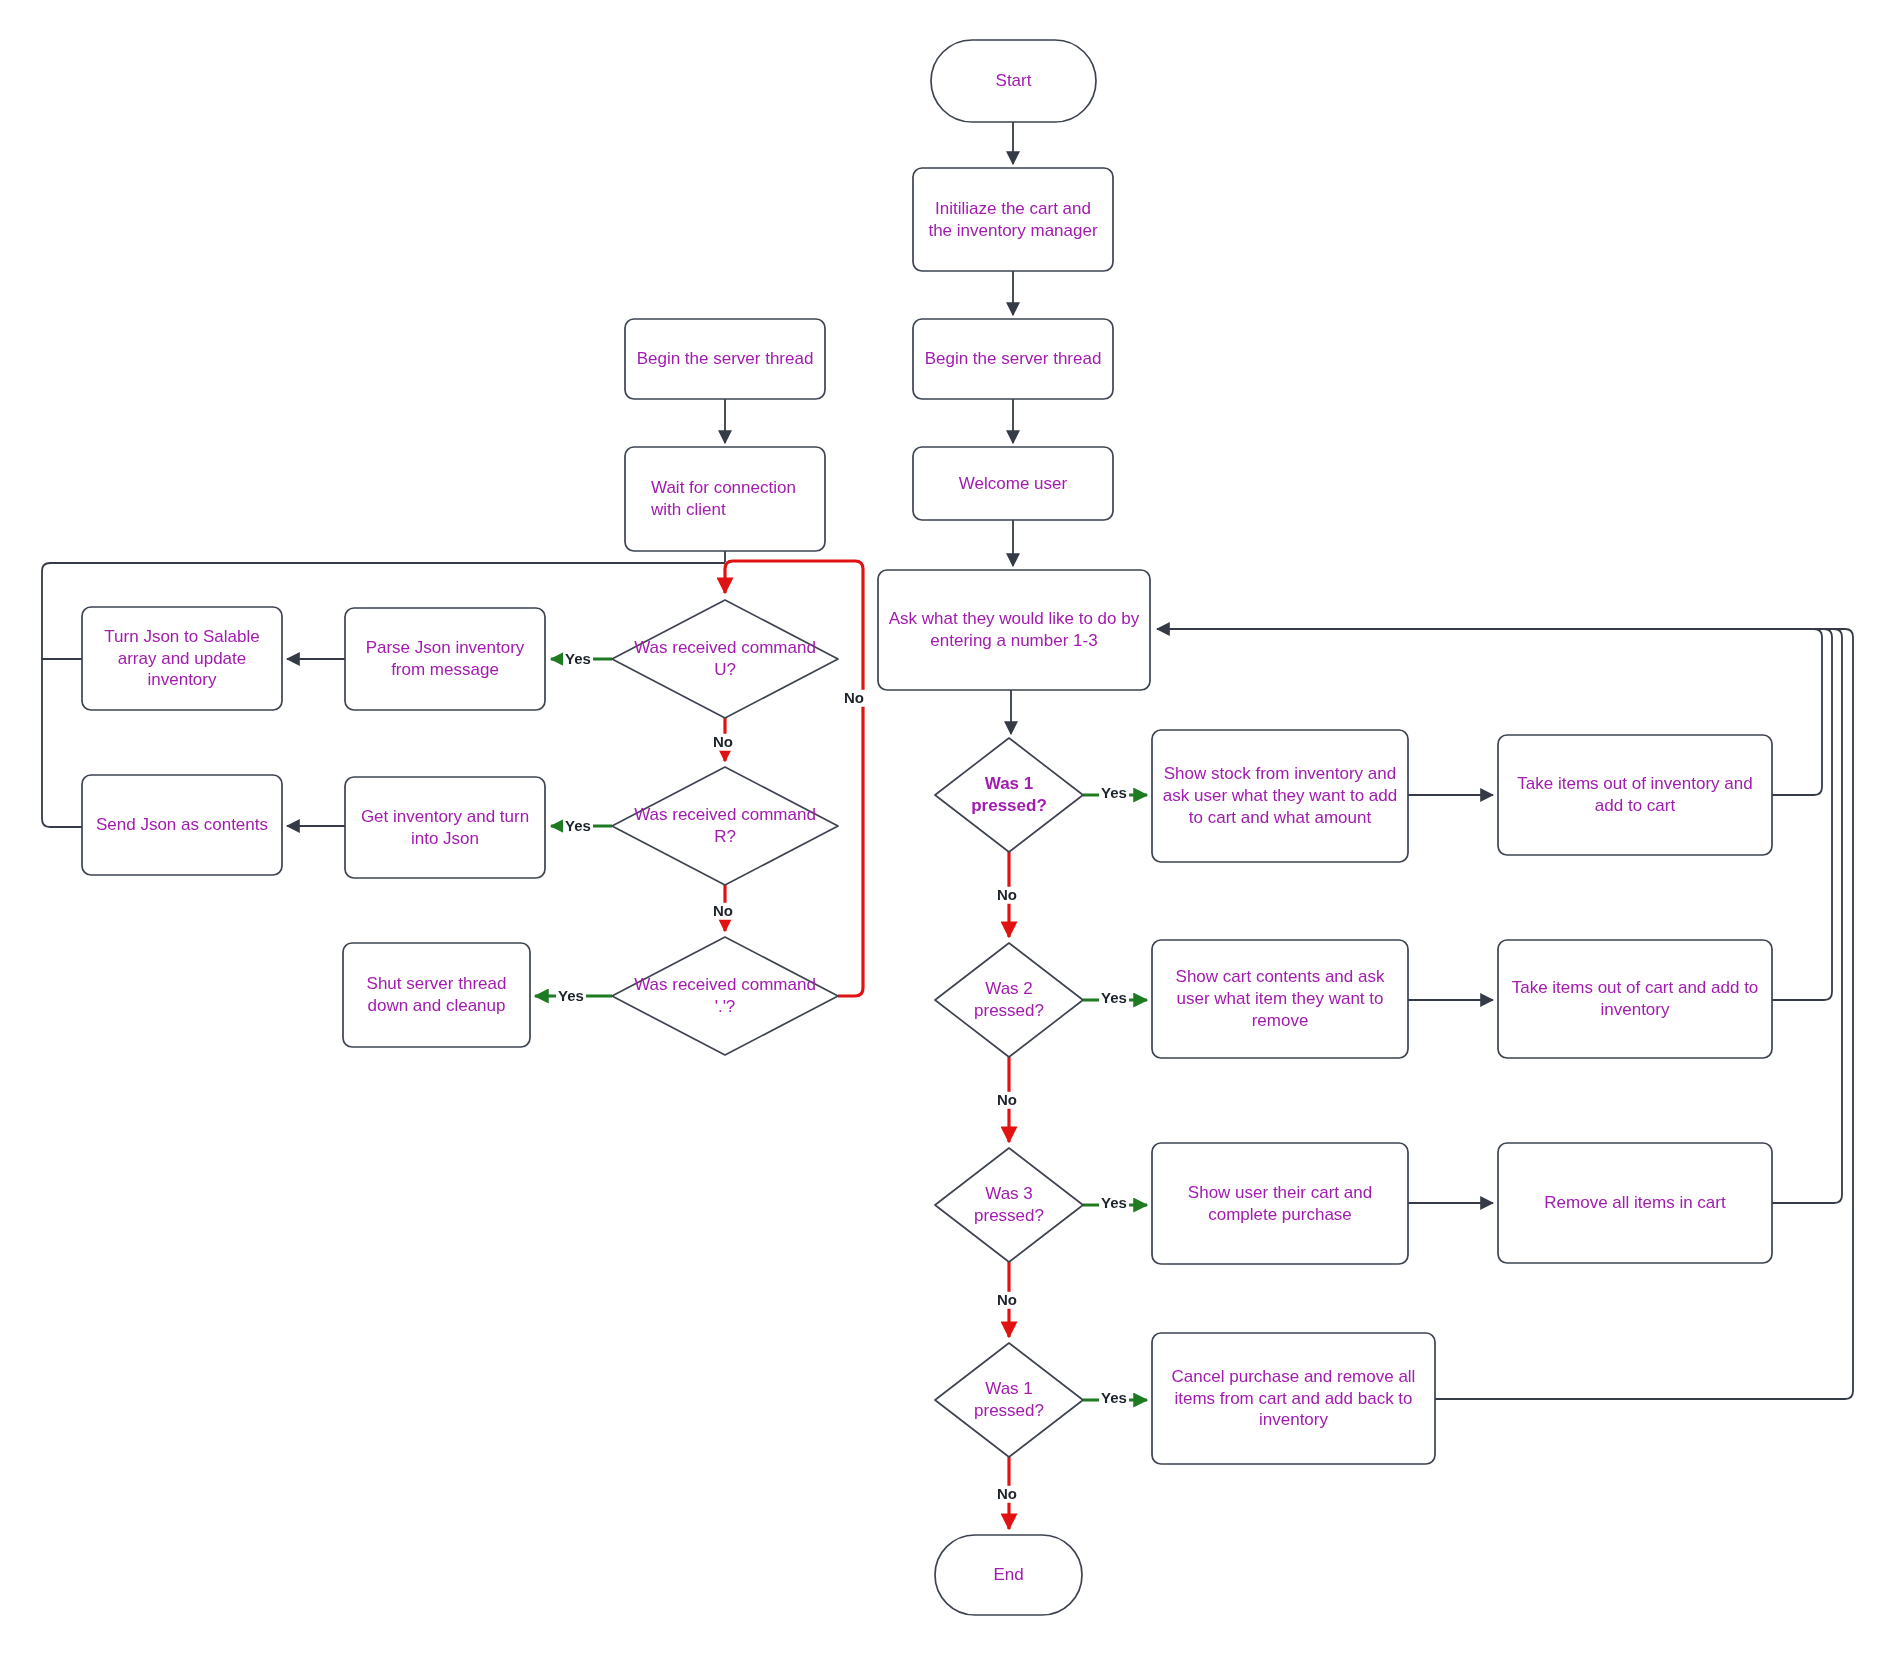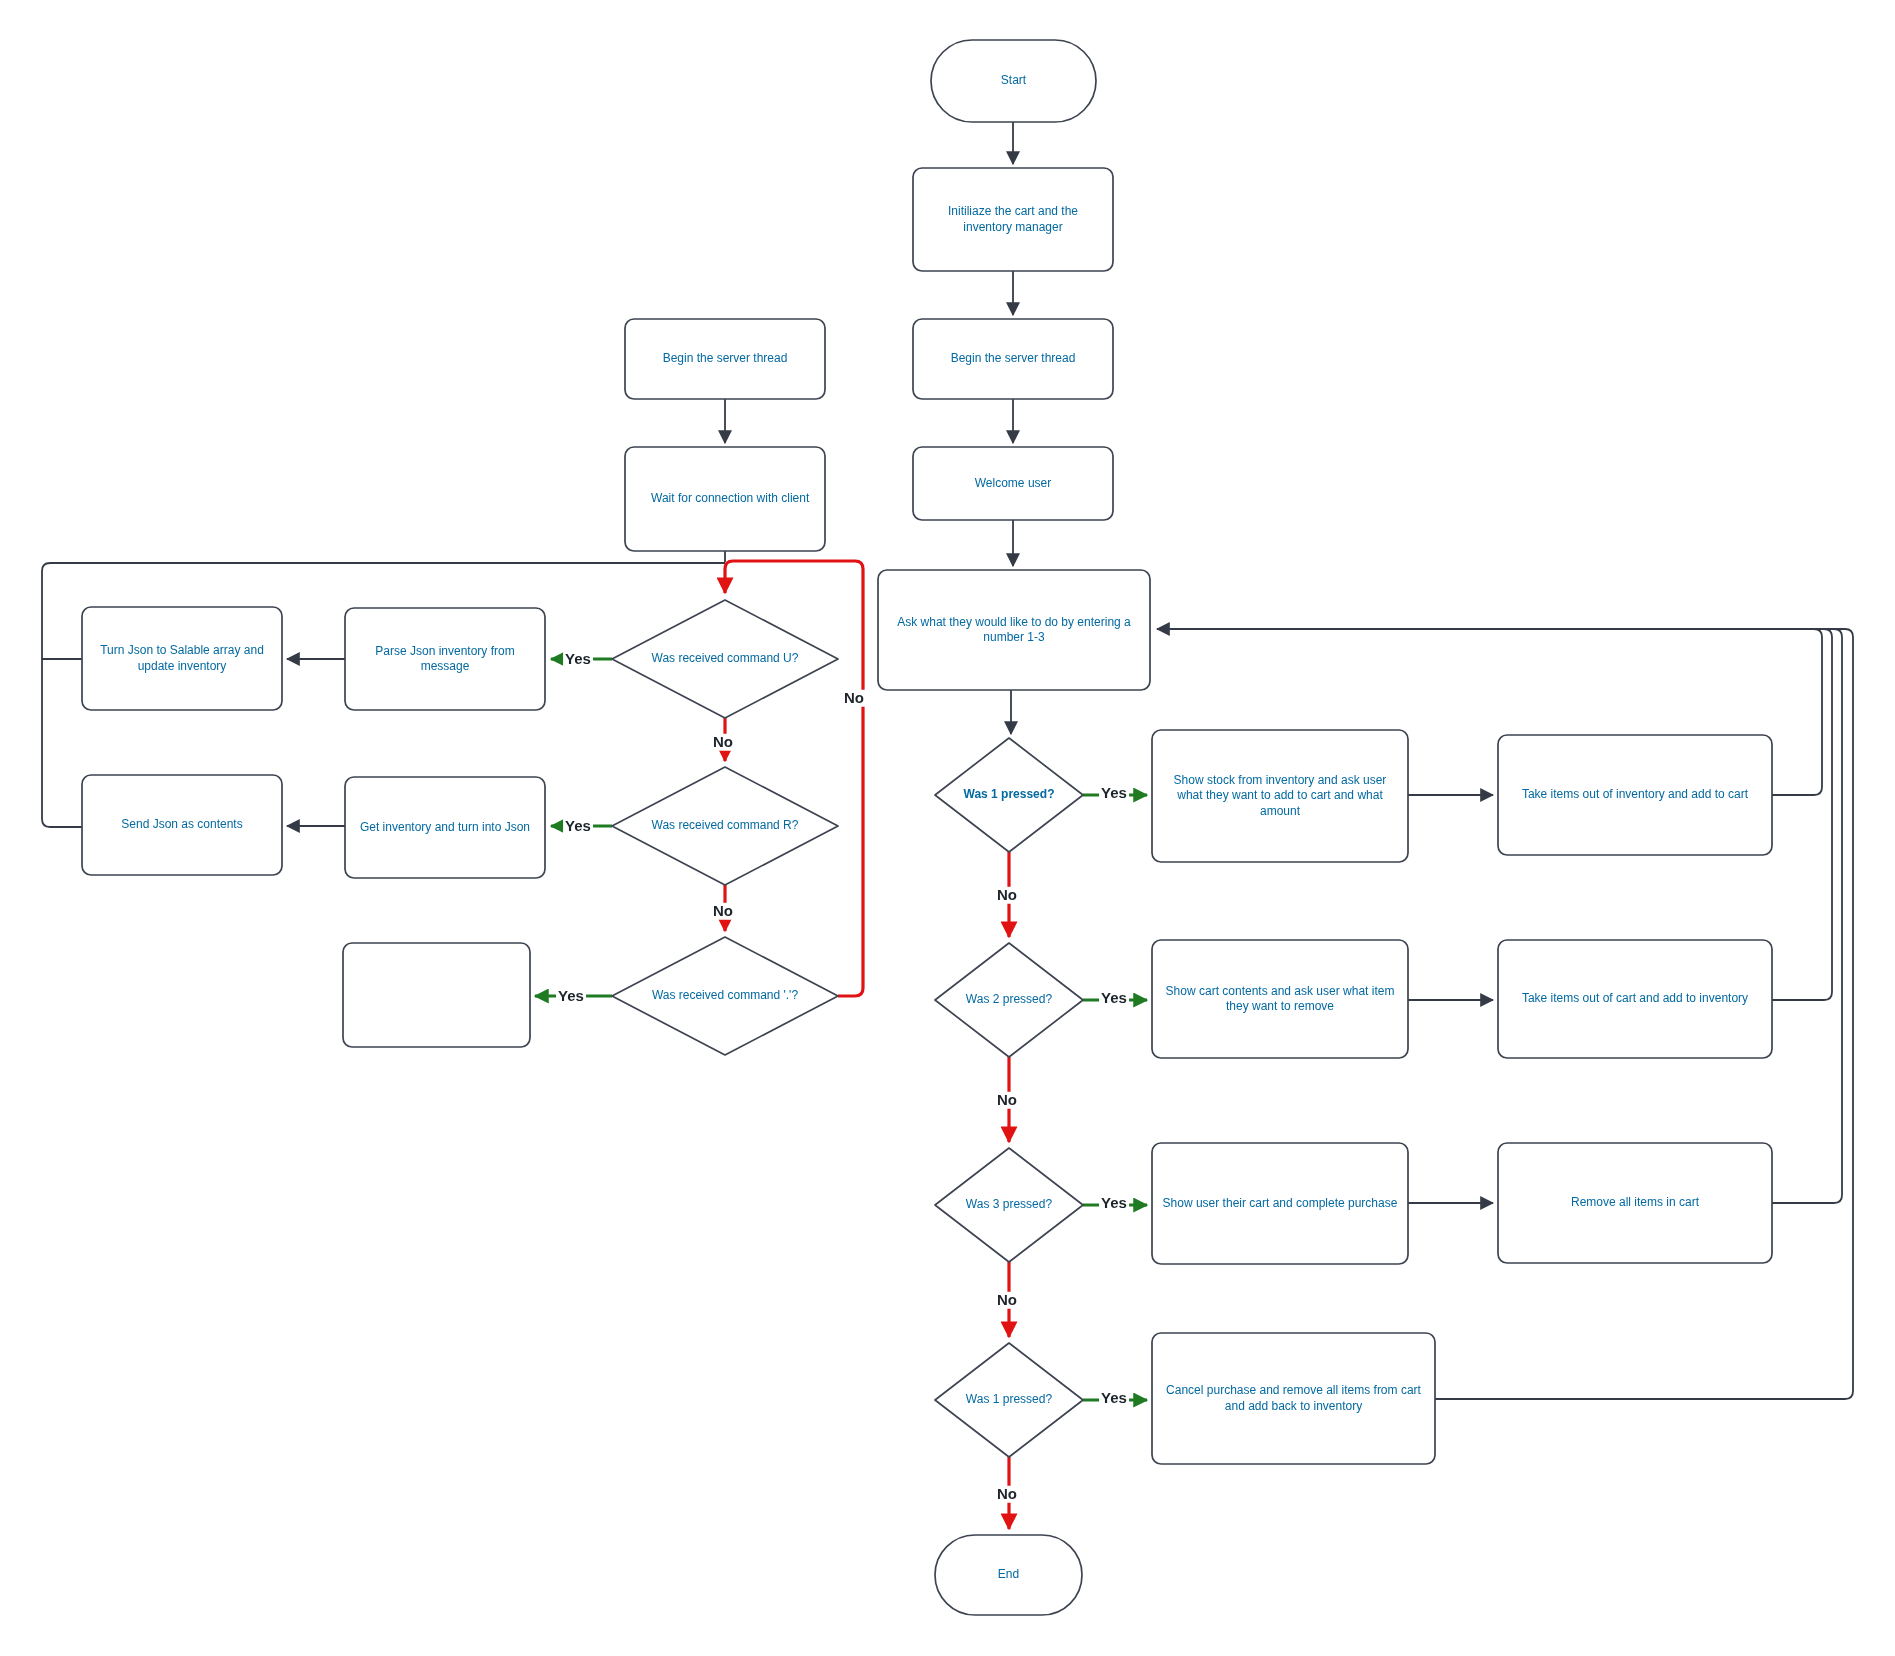--- a/index.html
+++ b/index.html
@@ -2,21 +2,21 @@
 <html><head>
 <meta charset="utf-8">
 <style>
   html,body{margin:0;padding:0;background:#ffffff;}
   body{width:1895px;height:1656px;position:relative;overflow:hidden;
        font-family:"Liberation Sans", sans-serif;}
   #canvas{position:absolute;left:0;top:0;width:1895px;height:1656px;}
   #edge-svg{position:absolute;left:0;top:0;}
   .node-label{
     position:absolute;display:flex;align-items:center;justify-content:center;
-    text-align:center;font-size:12px;line-height:1.28;color:#0369a1;
+    text-align:center;font-size:17px;line-height:1.28;color:#a21caf;
     pointer-events:none;
   }
   .node-label.align-left{justify-content:flex-start;text-align:left;padding-left:16px;box-sizing:border-box;}
   .edge-label{
     position:absolute;transform:translate(-50%,-50%);
     font-size:15px;font-weight:bold;color:#1e242b;background:#ffffff;
     padding:0 2px;line-height:1.1;pointer-events:none;
   }
 </style>
 </head>
@@ -102,20 +102,21 @@
     <div class="node-label" style="left: 888px; top: 570px; width: 252px; height: 120px;">Ask what they would like to do by entering a number 1-3</div>
     <div class="node-label" style="left: 635px; top: 319px; width: 180px; height: 80px;">Begin the server thread</div>
     <div class="node-label align-left" style="left: 635px; top: 447px; width: 180px; height: 104px;">Wait for connection with client</div>
     <div class="node-label" style="left: 632px; top: 600px; width: 186px; height: 118px;">Was received command U?</div>
     <div class="node-label" style="left: 632px; top: 767px; width: 186px; height: 118px;">Was received command R?</div>
     <div class="node-label" style="left: 632px; top: 937px; width: 186px; height: 118px;">Was received command '.'?</div>
     <div class="node-label" style="left: 355px; top: 608px; width: 180px; height: 102px;">Parse Json inventory from message</div>
     <div class="node-label" style="left: 92px; top: 607px; width: 180px; height: 103px;">Turn Json to Salable array and update inventory</div>
     <div class="node-label" style="left: 355px; top: 777px; width: 180px; height: 101px;">Get inventory and turn into Json</div>
     <div class="node-label" style="left: 92px; top: 775px; width: 180px; height: 100px;">Send Json as contents</div>
+    <div class="node-label" style="left: 353px; top: 943px; width: 167px; height: 104px;">Shut server thread down and cleanup</div>
     <div class="node-label" style="left: 955px; top: 738px; width: 108px; height: 114px; font-weight: bold;">Was 1 pressed?</div>
     <div class="node-label" style="left: 955px; top: 943px; width: 108px; height: 114px;">Was 2 pressed?</div>
     <div class="node-label" style="left: 955px; top: 1148px; width: 108px; height: 114px;">Was 3 pressed?</div>
     <div class="node-label" style="left: 955px; top: 1343px; width: 108px; height: 114px;">Was 1 pressed?</div>
     <div class="node-label" style="left: 1162px; top: 730px; width: 236px; height: 132px;">Show stock from inventory and ask user what they want to add to cart and what amount</div>
     <div class="node-label" style="left: 1508px; top: 735px; width: 254px; height: 120px;">Take items out of inventory and add to cart</div>
     <div class="node-label" style="left: 1162px; top: 940px; width: 236px; height: 118px;">Show cart contents and ask user what item they want to remove</div>
     <div class="node-label" style="left: 1508px; top: 940px; width: 254px; height: 118px; text-align: center;">Take items out of cart and add to inventory</div>
     <div class="node-label" style="left: 1162px; top: 1143px; width: 236px; height: 121px;">Show user their cart and complete purchase</div>
     <div class="node-label" style="left: 1508px; top: 1143px; width: 254px; height: 120px;">Remove all items in cart</div>

